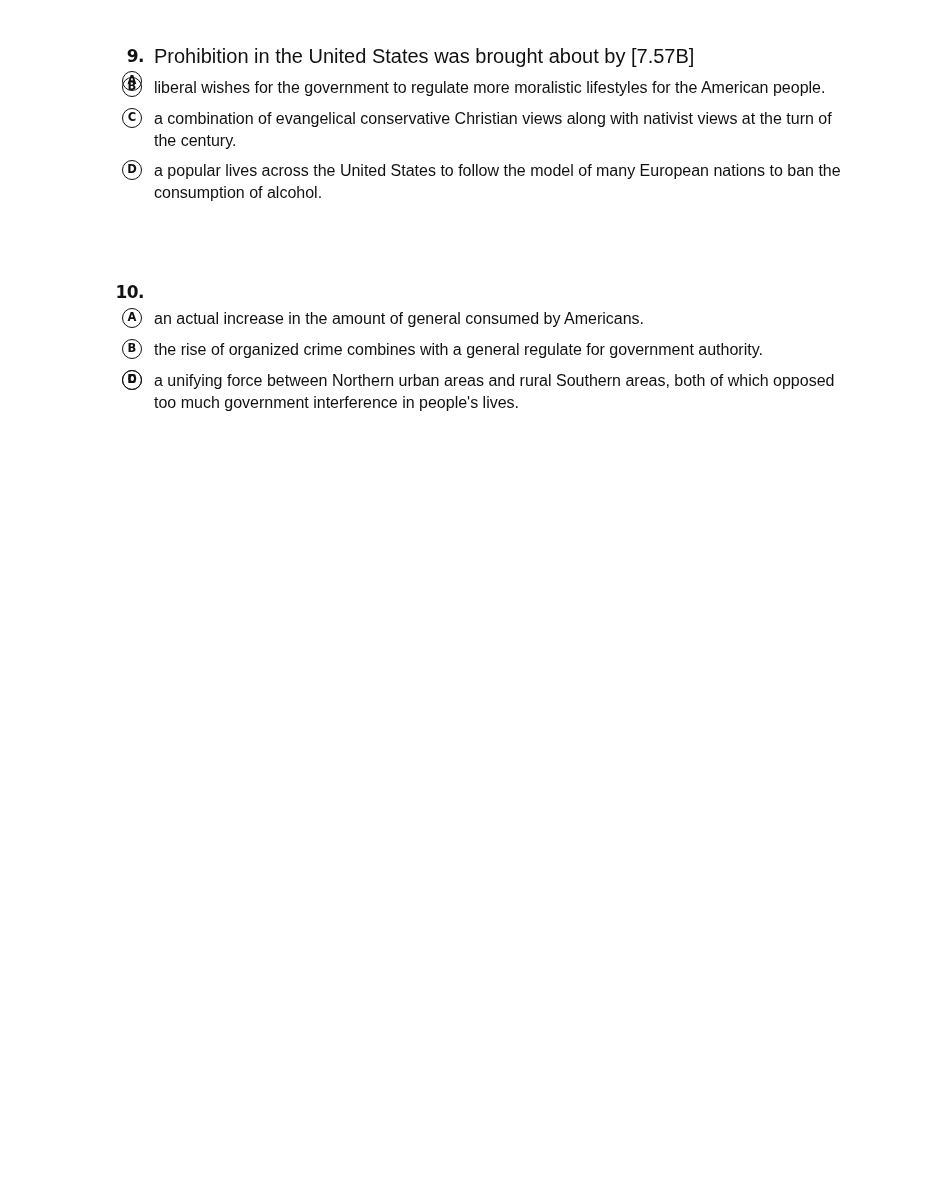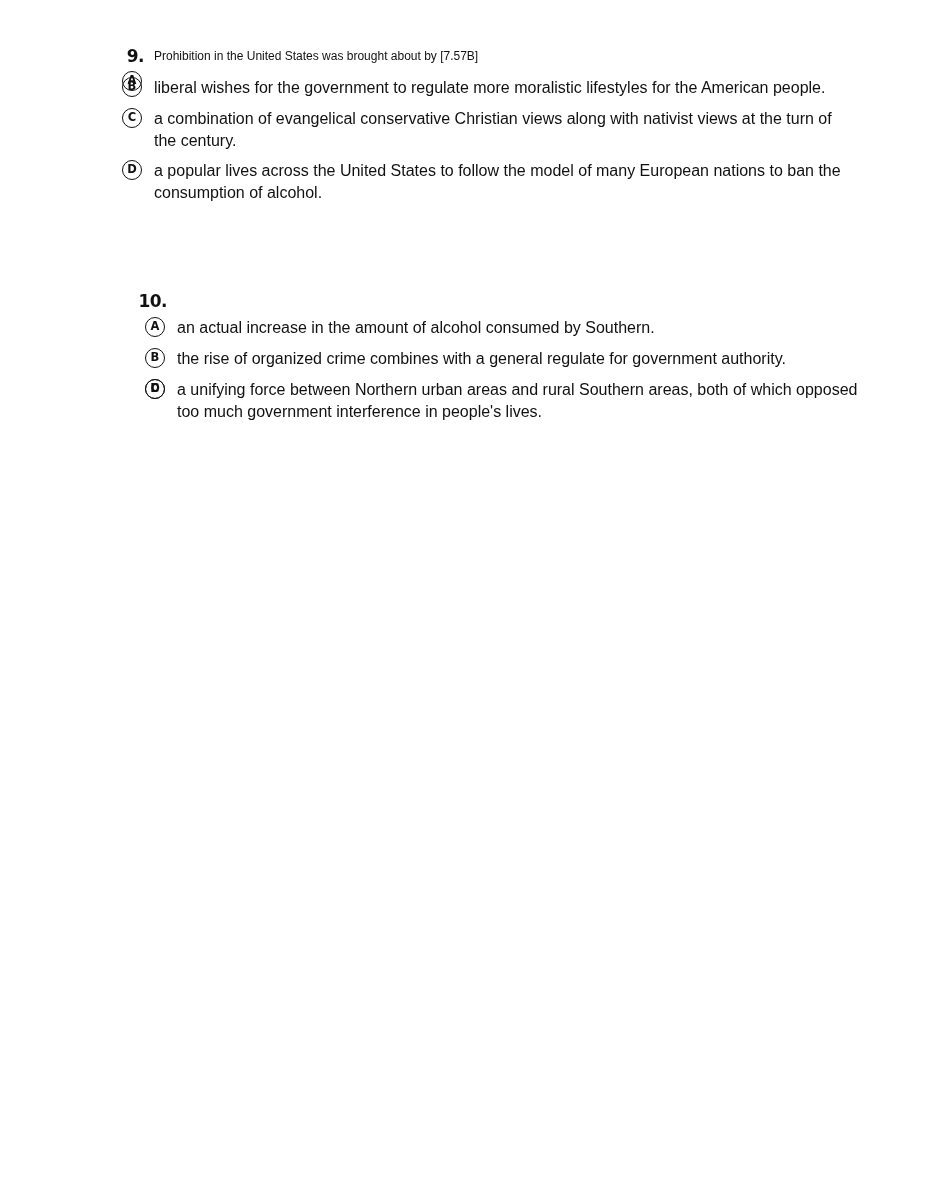--- a/index.html
+++ b/index.html
@@ -1,20 +1,20 @@
 <!DOCTYPE html>
 <html><head>
   <meta charset="utf-8">
   <style>
     html, body { margin: 0; padding: 0; background: #ffffff; }
     body { width: 926px; height: 1200px; position: relative; overflow: hidden; color: #111111; font-family: "Liberation Sans", sans-serif; }
     .question { position: absolute; left: 114px; width: 740px; }
     .q-head { position: relative; height: 24px; }
     .q-num { position: absolute; left: 0; width: 30px; text-align: right; top: 0; font-family: "DejaVu Sans", sans-serif; font-weight: bold; font-size: 17px; letter-spacing: -0.5px; line-height: 24px; }
-    .q-text { position: absolute; left: 40px; top: 0; font-size: 12px; line-height: 24px; white-space: nowrap; }
+    .q-text { position: absolute; left: 40px; top: 0; font-size: 20px; line-height: 24px; white-space: nowrap; }
     .option { position: relative; padding-left: 40px; font-size: 16px; line-height: 22px; }
     .bubble { position: absolute; left: 8px; top: 0px; width: 20px; height: 20px; border: 1.6px solid #111; border-radius: 50%; box-sizing: border-box; font-family: "DejaVu Sans", sans-serif; font-weight: bold; font-size: 11.5px; line-height: 17px; text-align: center; }
   </style>
 </head>
 <body>
 
 <div class="question" style="top:44px;">
   <div class="q-head">
     <span class="q-num">9.</span>
     <span class="q-text">Prohibition in the United States was brought about by [7.57B]</span>
@@ -29,27 +29,27 @@
   <div class="option" style="margin-top:9px;">
     <span class="bubble">C</span>
     <span>a combination of evangelical conservative Christian views along with nativist views at the turn of the century.</span>
   </div>
   <div class="option" style="margin-top:8px;">
     <span class="bubble">D</span>
     <span>a popular lives across the United States to follow the model of many European nations to ban the consumption of alcohol.</span>
   </div>
 </div>
 
-<div class="question" style="top:289px;margin-left:23px;">
+<div class="question" style="top:280px;">
   <div class="q-head">
     <span class="q-num">10.</span>
   </div>
   <div class="option" style="margin-top:4px;">
     <span class="bubble">A</span>
-    <span>an actual increase in the amount of alcohol consumed by Southern.</span>
+    <span>an actual increase in the amount of general consumed by Americans.</span>
   </div>
   <div class="option" style="margin-top:9px;">
     <span class="bubble">B</span>
     <span>the rise of organized crime combines with a general regulate for government authority.</span>
   </div>
   <div class="option" style="margin-top:9px;">
     <span class="bubble">C</span>
   </div>
   <div class="option" style="margin-top:9px;">
     <span class="bubble">D</span>

